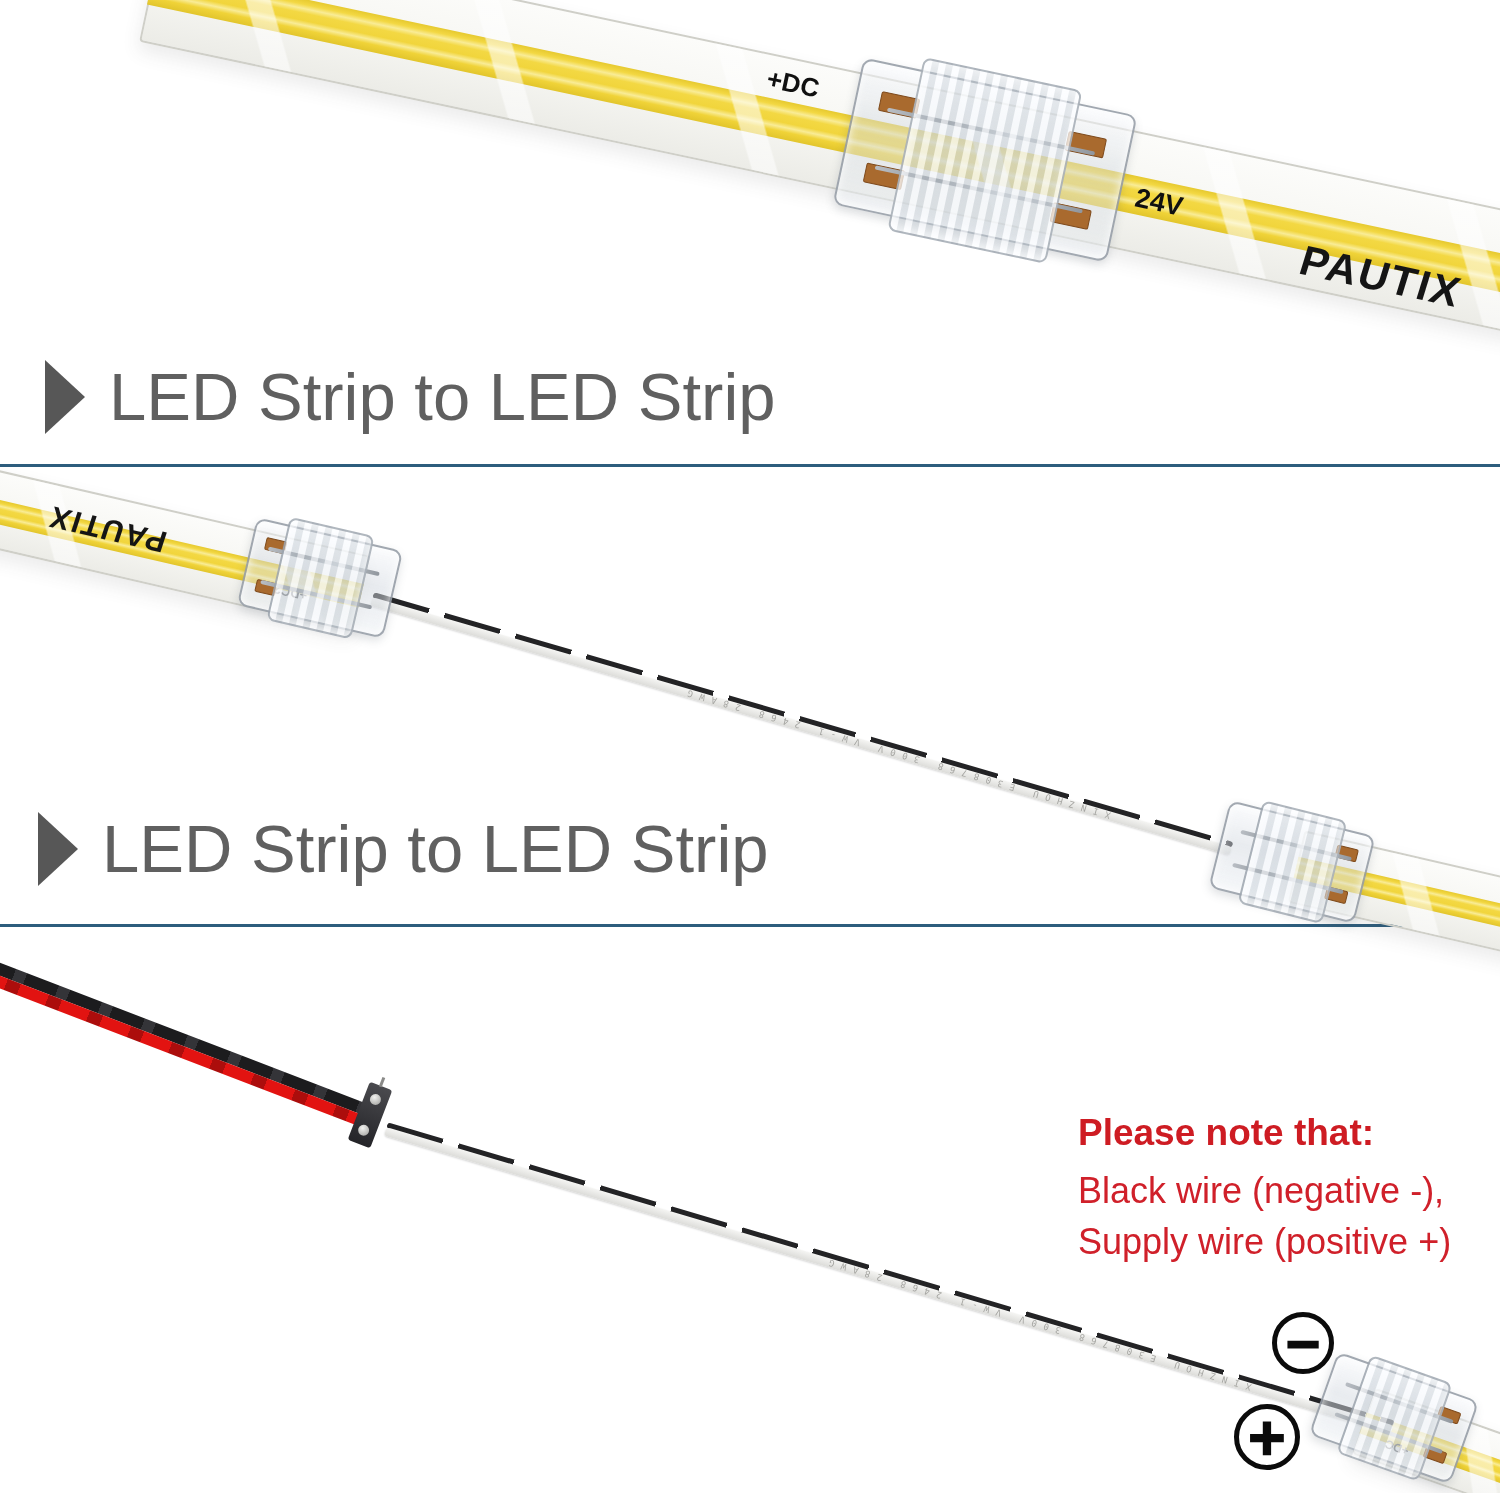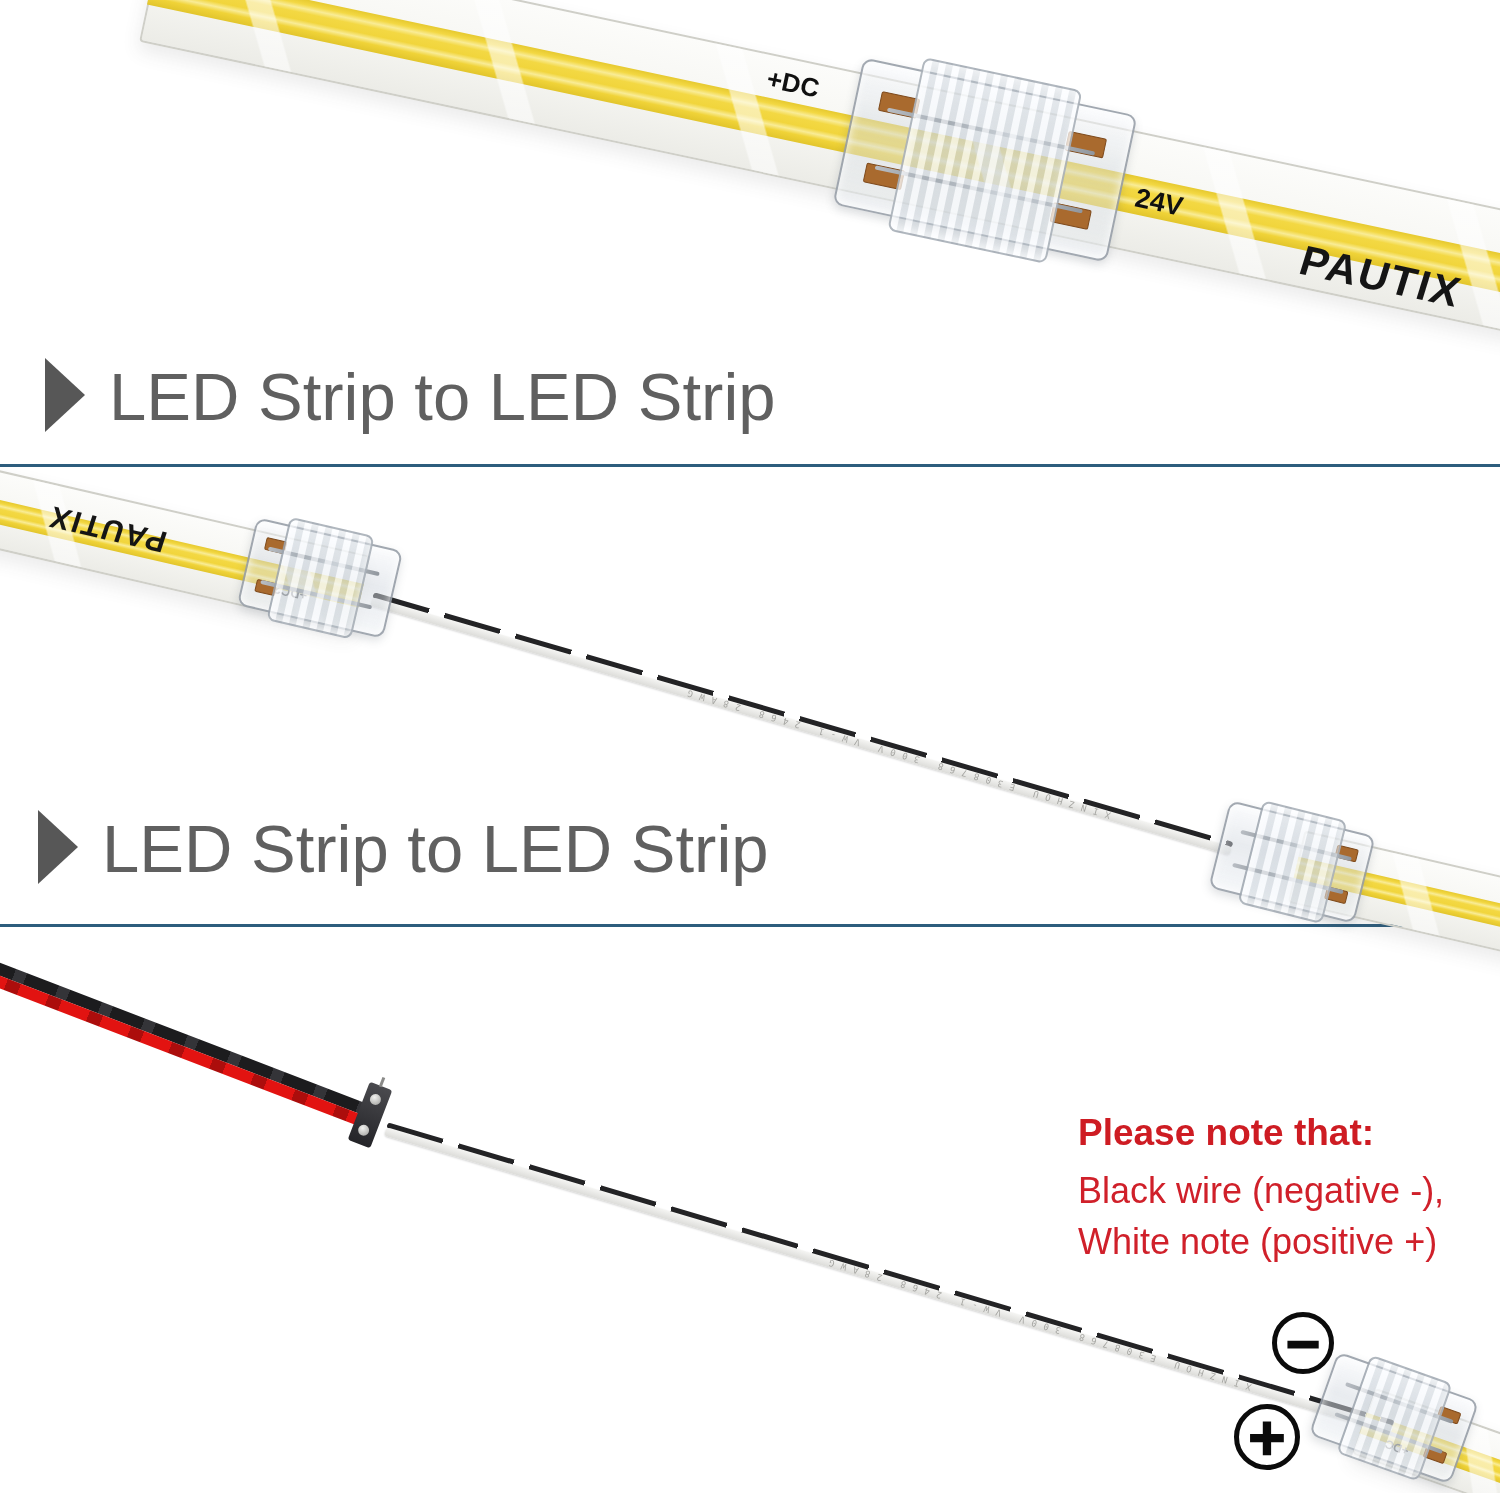--- a/index.html
+++ b/index.html
@@ -75,21 +75,21 @@
   .splice::before{top:9px;} .splice::after{bottom:9px;}
   .splice .tip{position:absolute;left:10px;top:-9px;width:3px;height:10px;background:#8a8a88;}
   
   .badge{
     position:absolute;z-index:6;background:#fff;border:5px solid #0b0b0b;border-radius:50%;
     display:flex;align-items:center;justify-content:center;color:#0b0b0b;
     font-family:"DejaVu Sans",sans-serif;font-weight:900;line-height:1;
     -webkit-text-stroke:2.5px #0b0b0b;
   }
   
-  .sec-label{position:absolute;display:flex;gap:24px;z-index:7;
+  .sec-label{position:absolute;display:flex;align-items:center;gap:24px;z-index:7;
     font-size:67px;color:#606060;white-space:nowrap;}
   .tri{width:0;height:0;border-left:40px solid #575757;border-top:37px solid transparent;border-bottom:37px solid transparent;}
   
   .note{position:absolute;left:1078px;top:1112px;z-index:7;color:#ce1c23;}
   .note .t{font-size:37px;font-weight:700;margin:0 0 16px 0;}
   .note .l{font-size:36px;font-weight:400;color:#d0202a;margin:8px 0 9px 0;}
   .cutoff-mark{position:absolute;left:336px;top:-5px;width:34px;height:16px;background:#111;
     transform:rotate(28deg);border-radius:2px;z-index:2;}
 </style>
 </head>
@@ -198,17 +198,17 @@
     <span class="pad tr"></span>
     <span class="pad br"></span>
     <div class="pin a"></div>
     <div class="pin b"></div>
     <div class="clamp"></div>
   </div>
 
   <div class="note">
     <p class="t">Please note that:</p>
     <p class="l">Black wire (negative -),</p>
-    <p class="l">White note (positive +)</p>
+    <p class="l">Supply wire (positive +)</p>
   </div>
 
 
 </div>
 
 </body></html>

